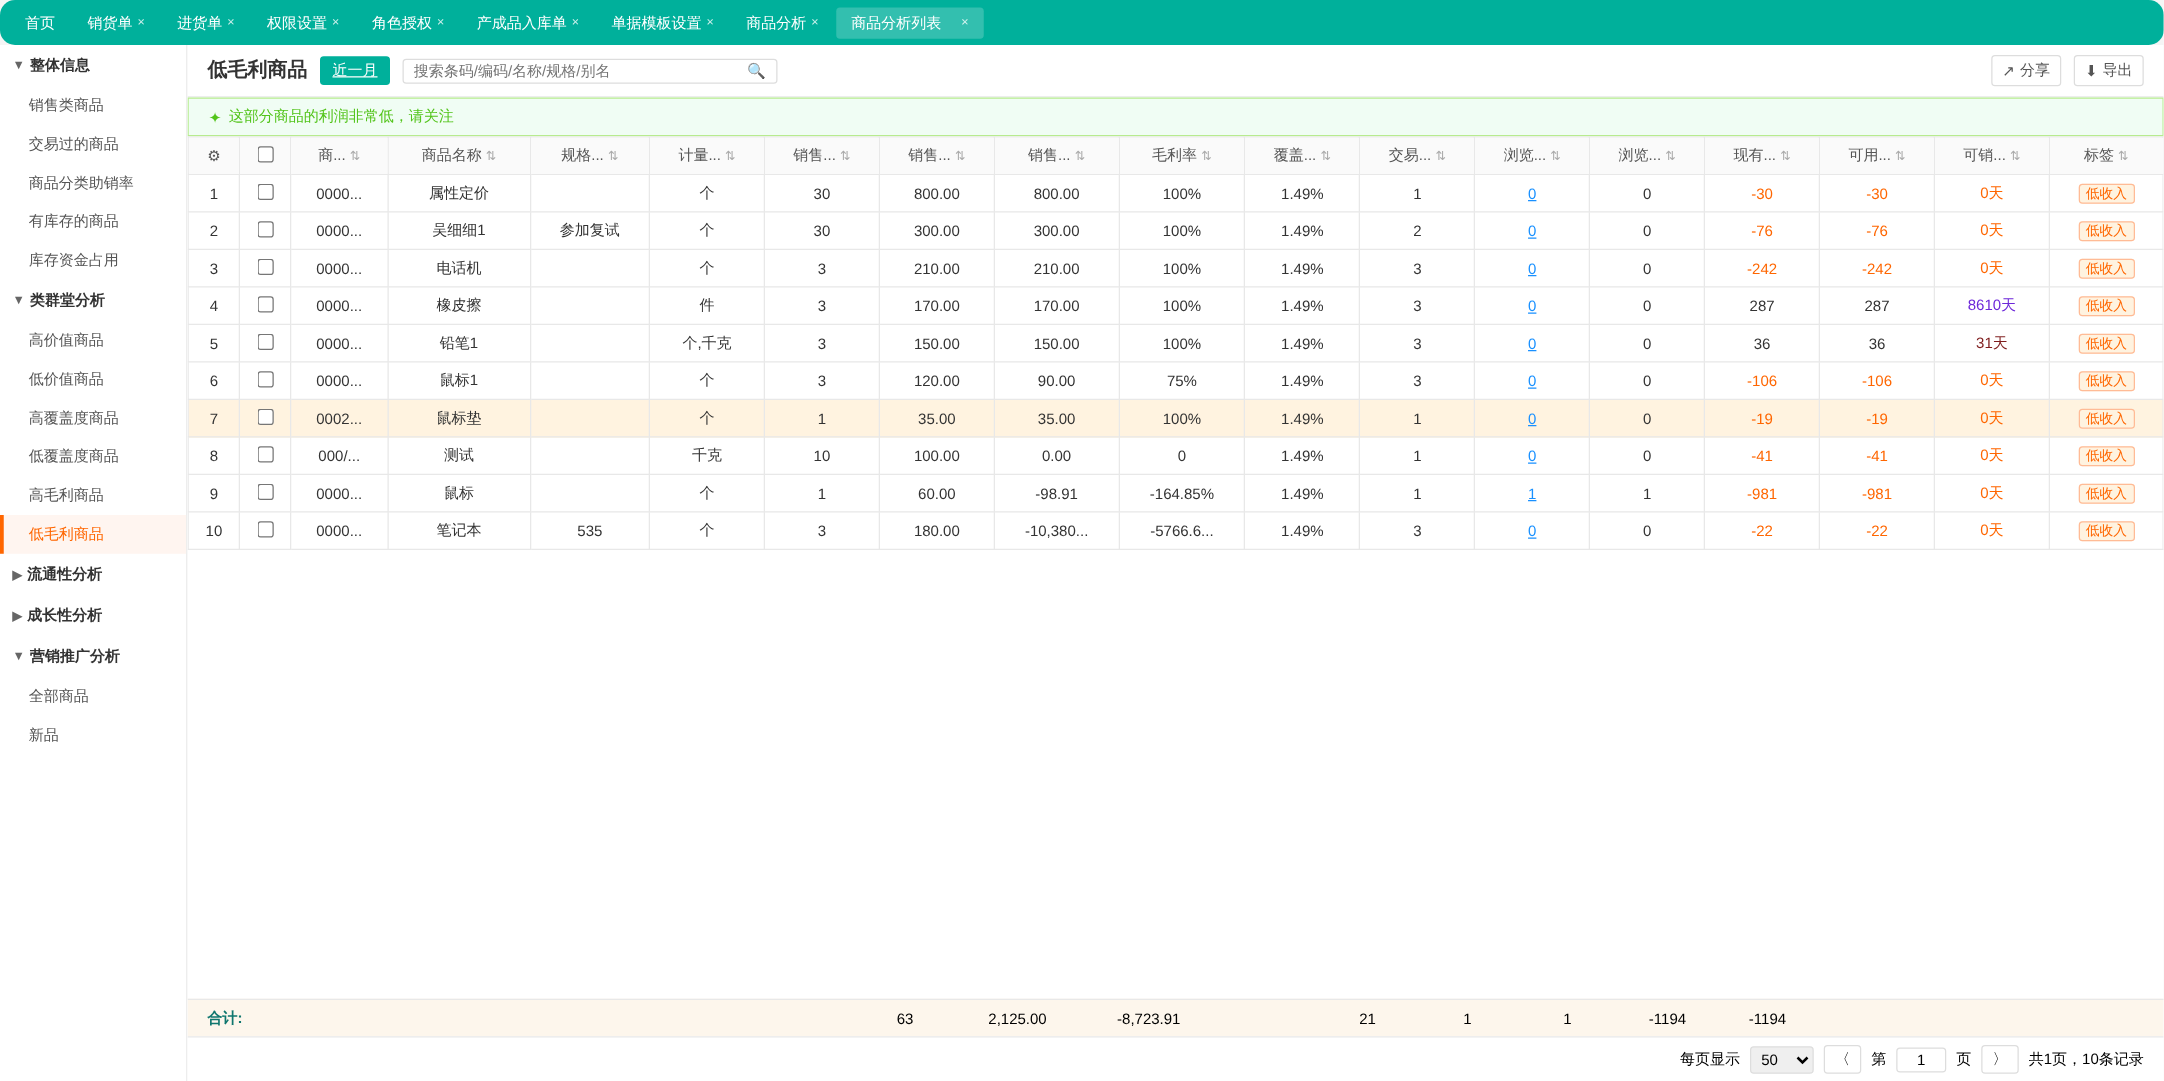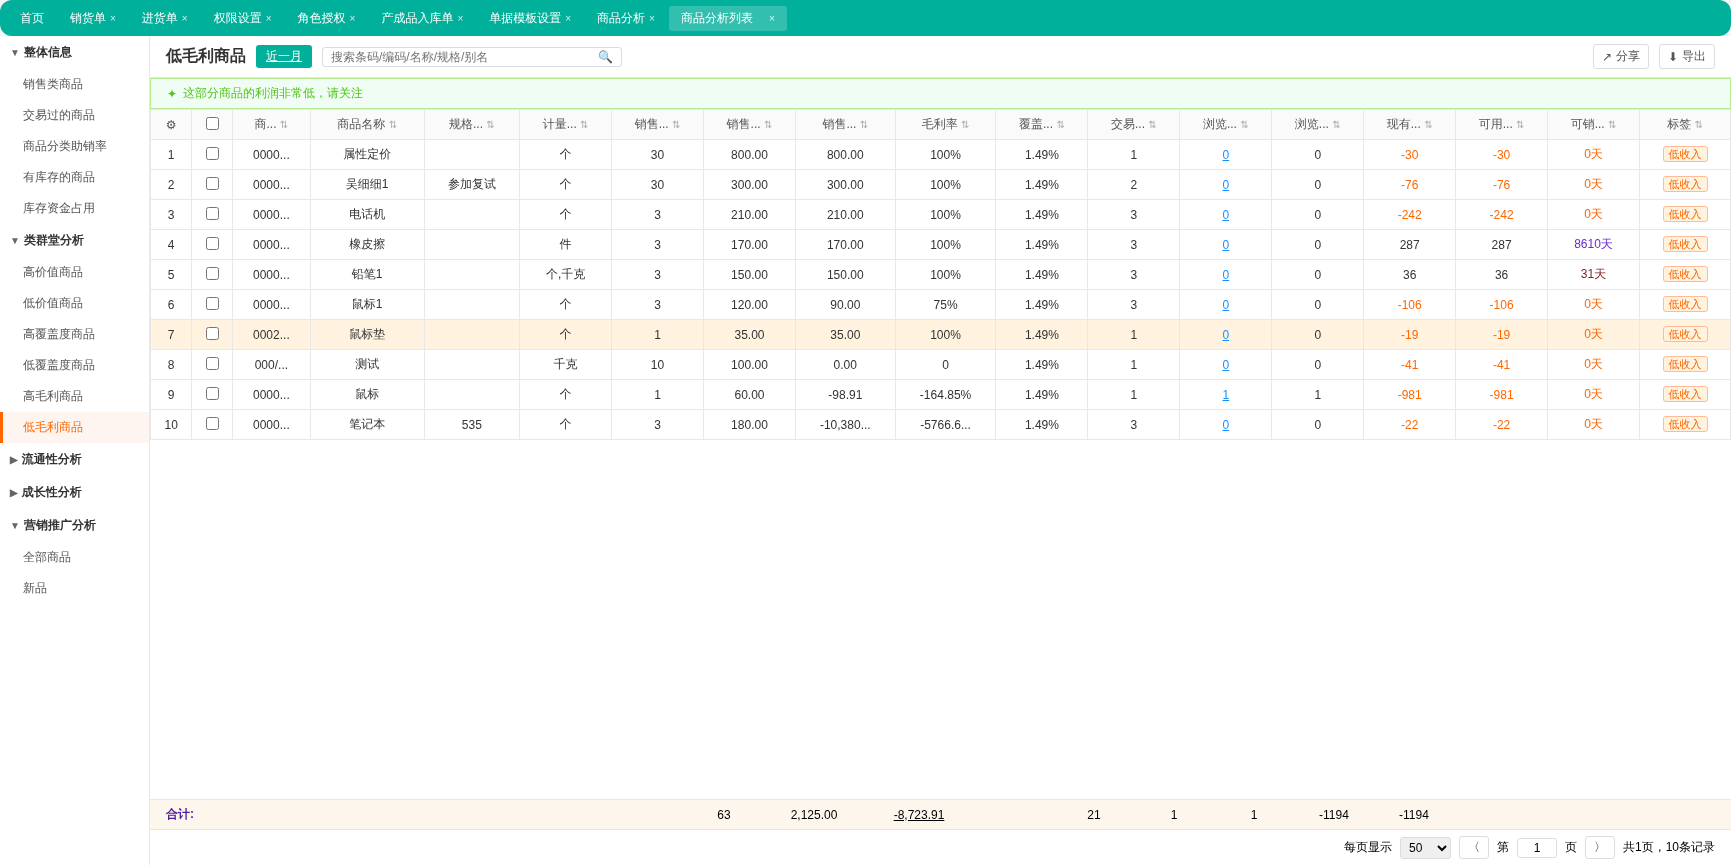--- a/index.html
+++ b/index.html
@@ -181,21 +181,21 @@
 
     
     .footer-bar {
       border-top: 1px solid #e8e8e8;
       padding: 6px 16px;
       display: flex;
       align-items: center;
       background: #fdf6ec;
       gap: 20px;
     }
-    .footer-label { color: #4c1d95; font-weight: bold; }
+    .footer-label { color: #0f766e; font-weight: bold; }
 
     
     .pagination-bar {
       border-top: 1px solid #e8e8e8;
       padding: 6px 16px;
       display: flex;
       align-items: center;
       justify-content: flex-end;
       gap: 8px;
       background: #fff;
@@ -564,21 +564,21 @@
 
     <div class="footer-bar">
       <span class="footer-label">合计:</span>
       <span style="width:80px"></span>
       <span style="width:80px"></span>
       <span style="width:100px"></span>
       <span style="width:60px"></span>
       <span style="width:60px"></span>
       <span style="width:60px; text-align:center;">63</span>
       <span style="width:80px; text-align:center;">2,125.00</span>
-      <span style="width:90px; text-align:center;text-decoration:underline;">-8,723.91</span>
+      <span style="width:90px; text-align:center;">-8,723.91</span>
       <span style="width:60px"></span>
       <span style="width:60px; text-align:center;">21</span>
       <span style="width:60px; text-align:center;">1</span>
       <span style="width:60px; text-align:center;">1</span>
       <span style="width:60px; text-align:center;">-1194</span>
       <span style="width:60px; text-align:center;">-1194</span>
     </div>
 
     <div class="pagination-bar">
       <span>每页显示</span>

